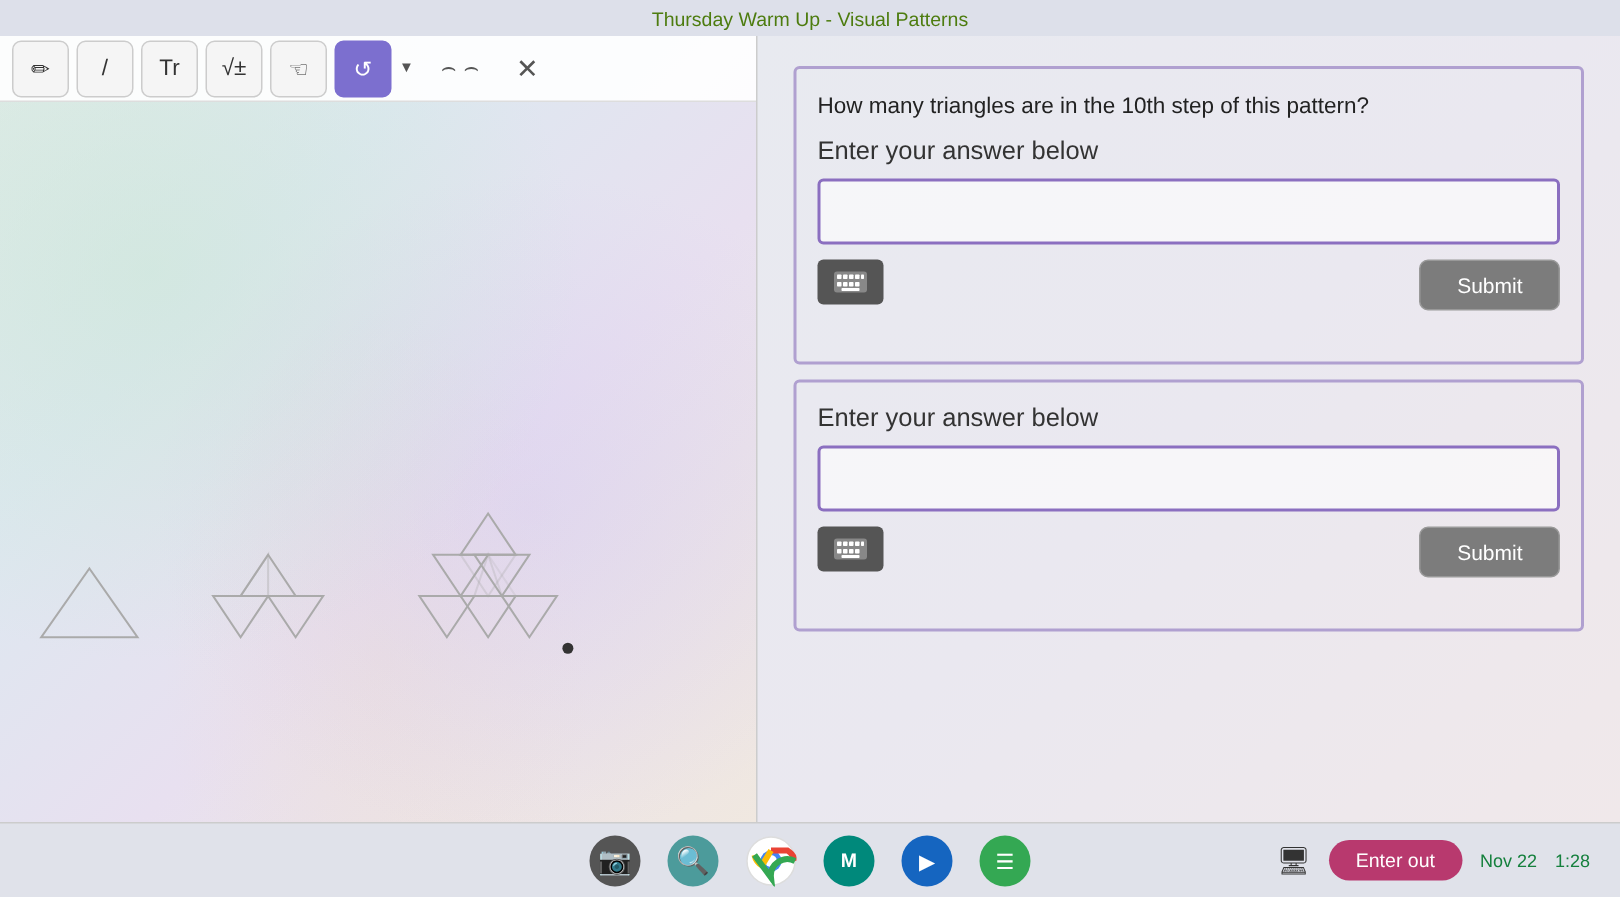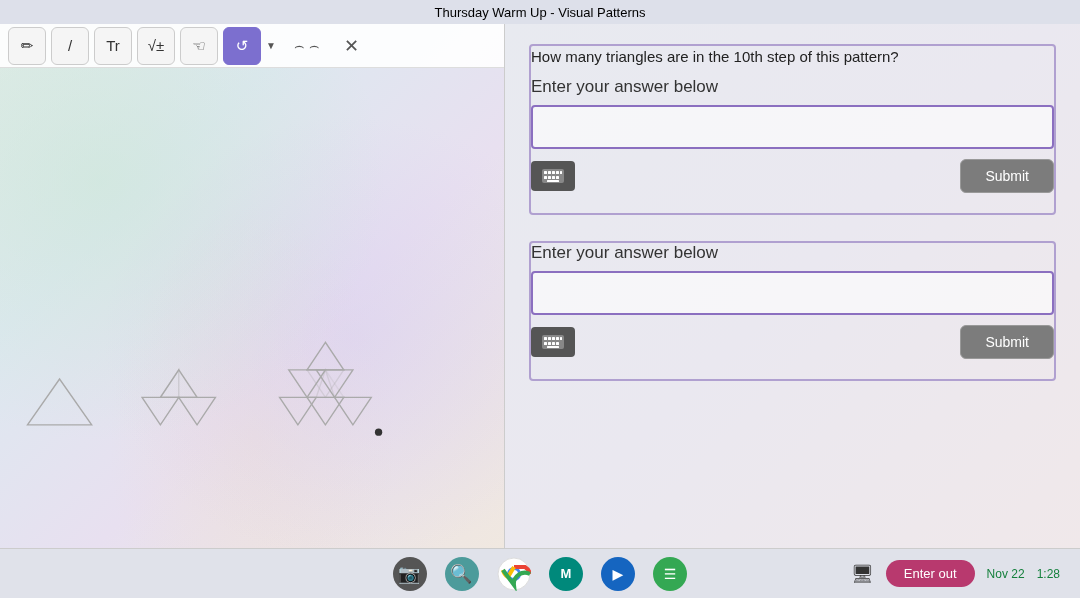--- a/index.html
+++ b/index.html
@@ -46,21 +46,21 @@
       position: absolute;
       top: 0;
       left: 0;
       right: 0;
       height: 24px;
       background: #dde0ea;
       display: flex;
       align-items: center;
       justify-content: center;
       font-size: 13px;
-      color: #000000;
+      color: #4d7c0f;
       z-index: 20;
     }
 
     
     .main-area {
       position: absolute;
       top: 24px;
       left: 0;
       right: 0;
       bottom: 50px;
@@ -127,21 +127,21 @@
       border-radius: 4px;
       background: rgba(255,255,255,0.6);
       margin-bottom: 10px;
       padding: 0 10px;
       font-size: 14px;
       outline: none;
     }
 
     .answer-row {
       display: flex;
-      align-items: center;
+      align-items: flex-start;
       justify-content: space-between;
       margin-bottom: 20px;
       gap: 16px;
     }
 
     .keyboard-btn {
       width: 44px;
       height: 30px;
       background: #555;
       border: none;
@@ -248,22 +248,22 @@
       background:
         radial-gradient(ellipse at 20% 30%, rgba(200,230,210,0.5) 0%, transparent 50%),
         radial-gradient(ellipse at 70% 60%, rgba(210,200,240,0.4) 0%, transparent 50%),
         radial-gradient(ellipse at 50% 80%, rgba(240,220,200,0.3) 0%, transparent 40%);
     }
 
     .question-section {
       background: rgba(255,255,255,0.0);
       border: 2px solid #b0a0d0;
       border-radius: 4px;
-      padding: 0;
-      margin-bottom: 26px;
+      padding: 14px;
+      margin-bottom: 10px;
     }
   </style>
 </head>
 <body>
 
 <div class="title-bar">
   <span>Thursday Warm Up - Visual Patterns</span>
 </div>
 
 <div class="main-area">

